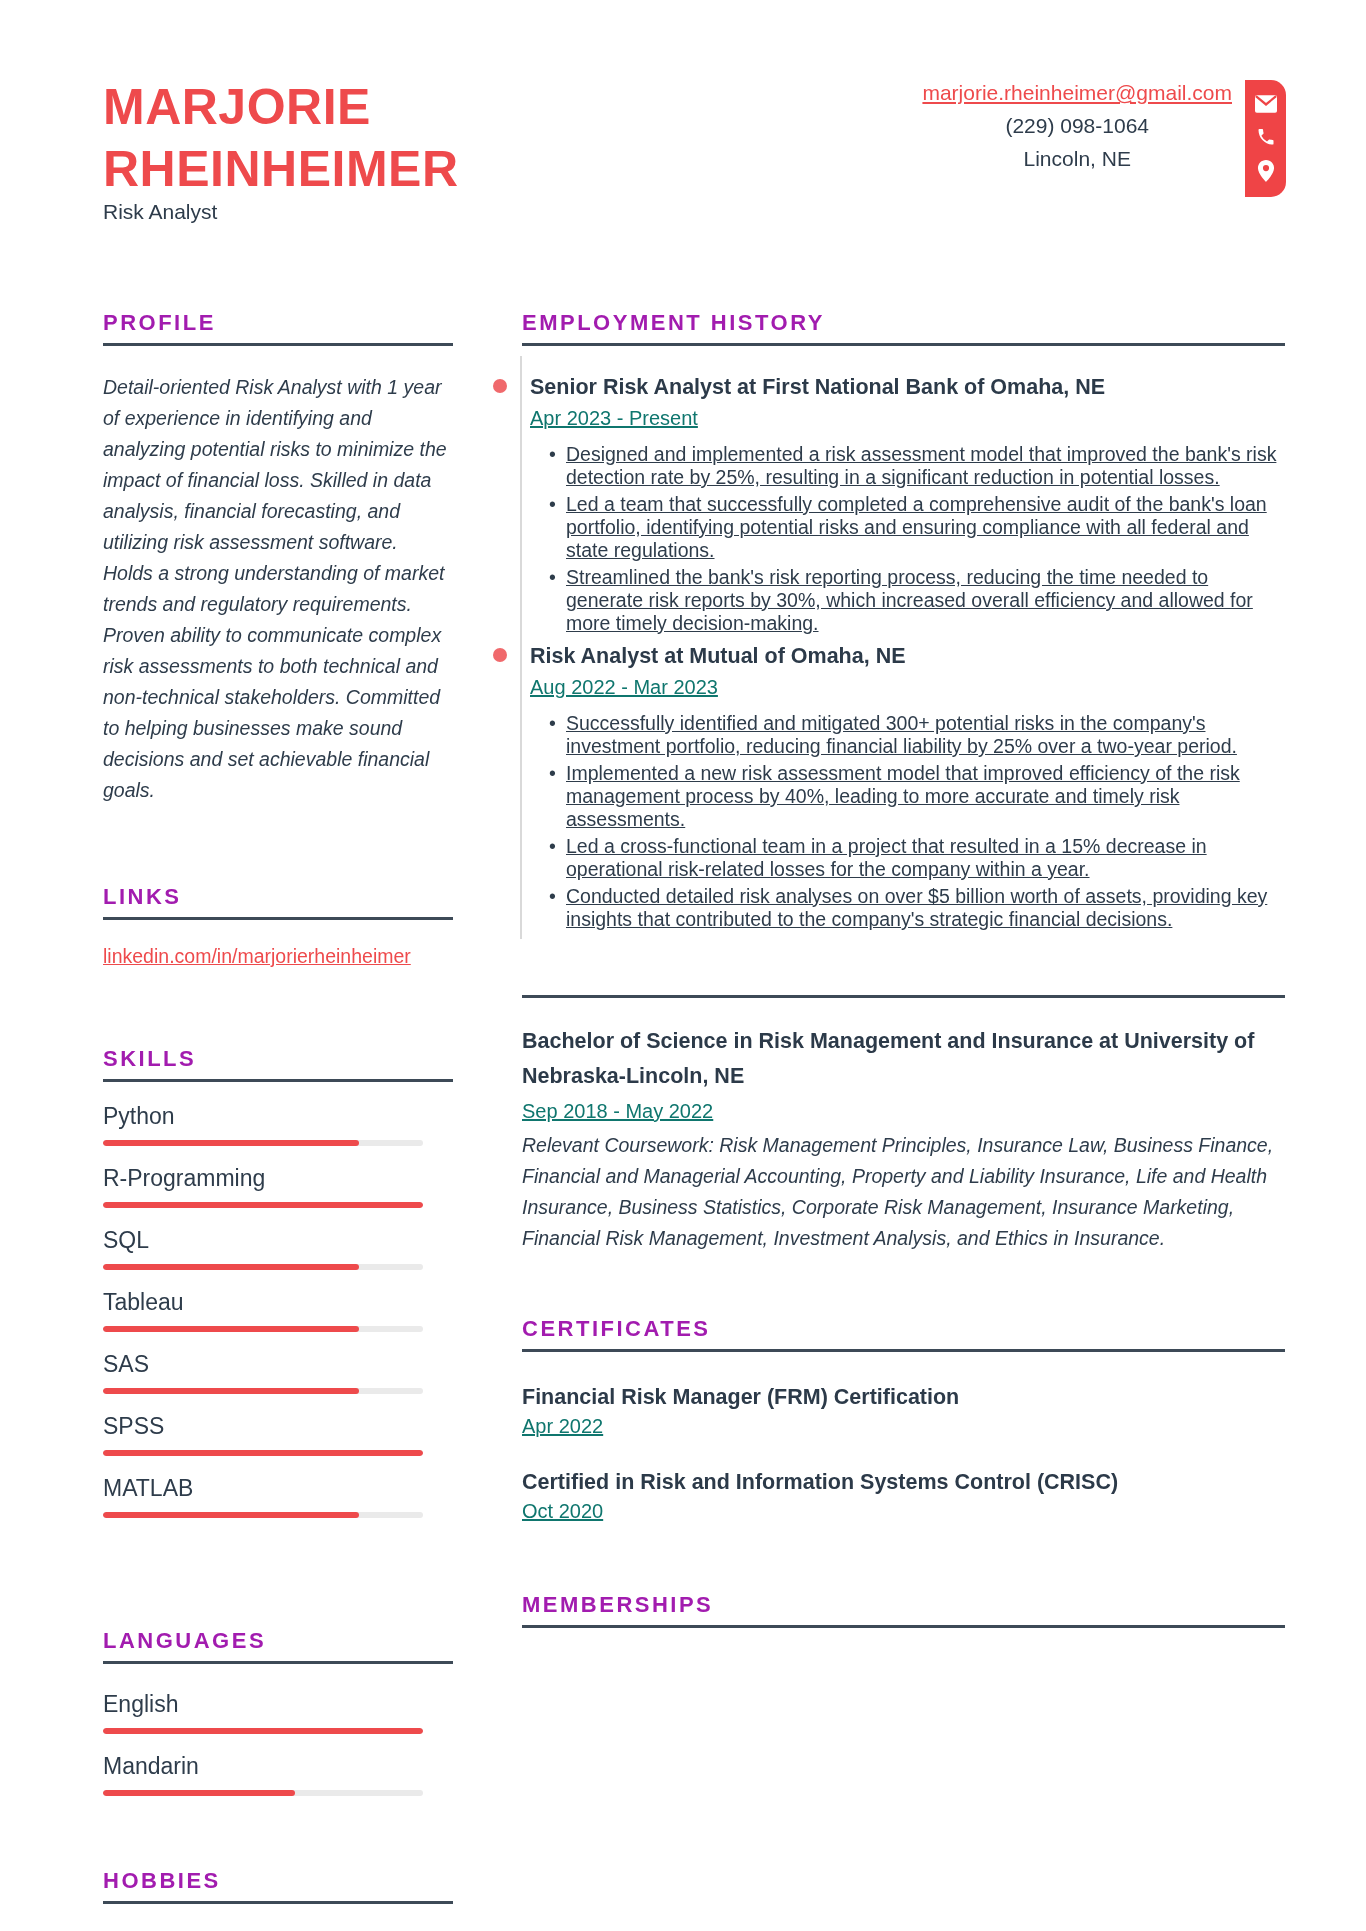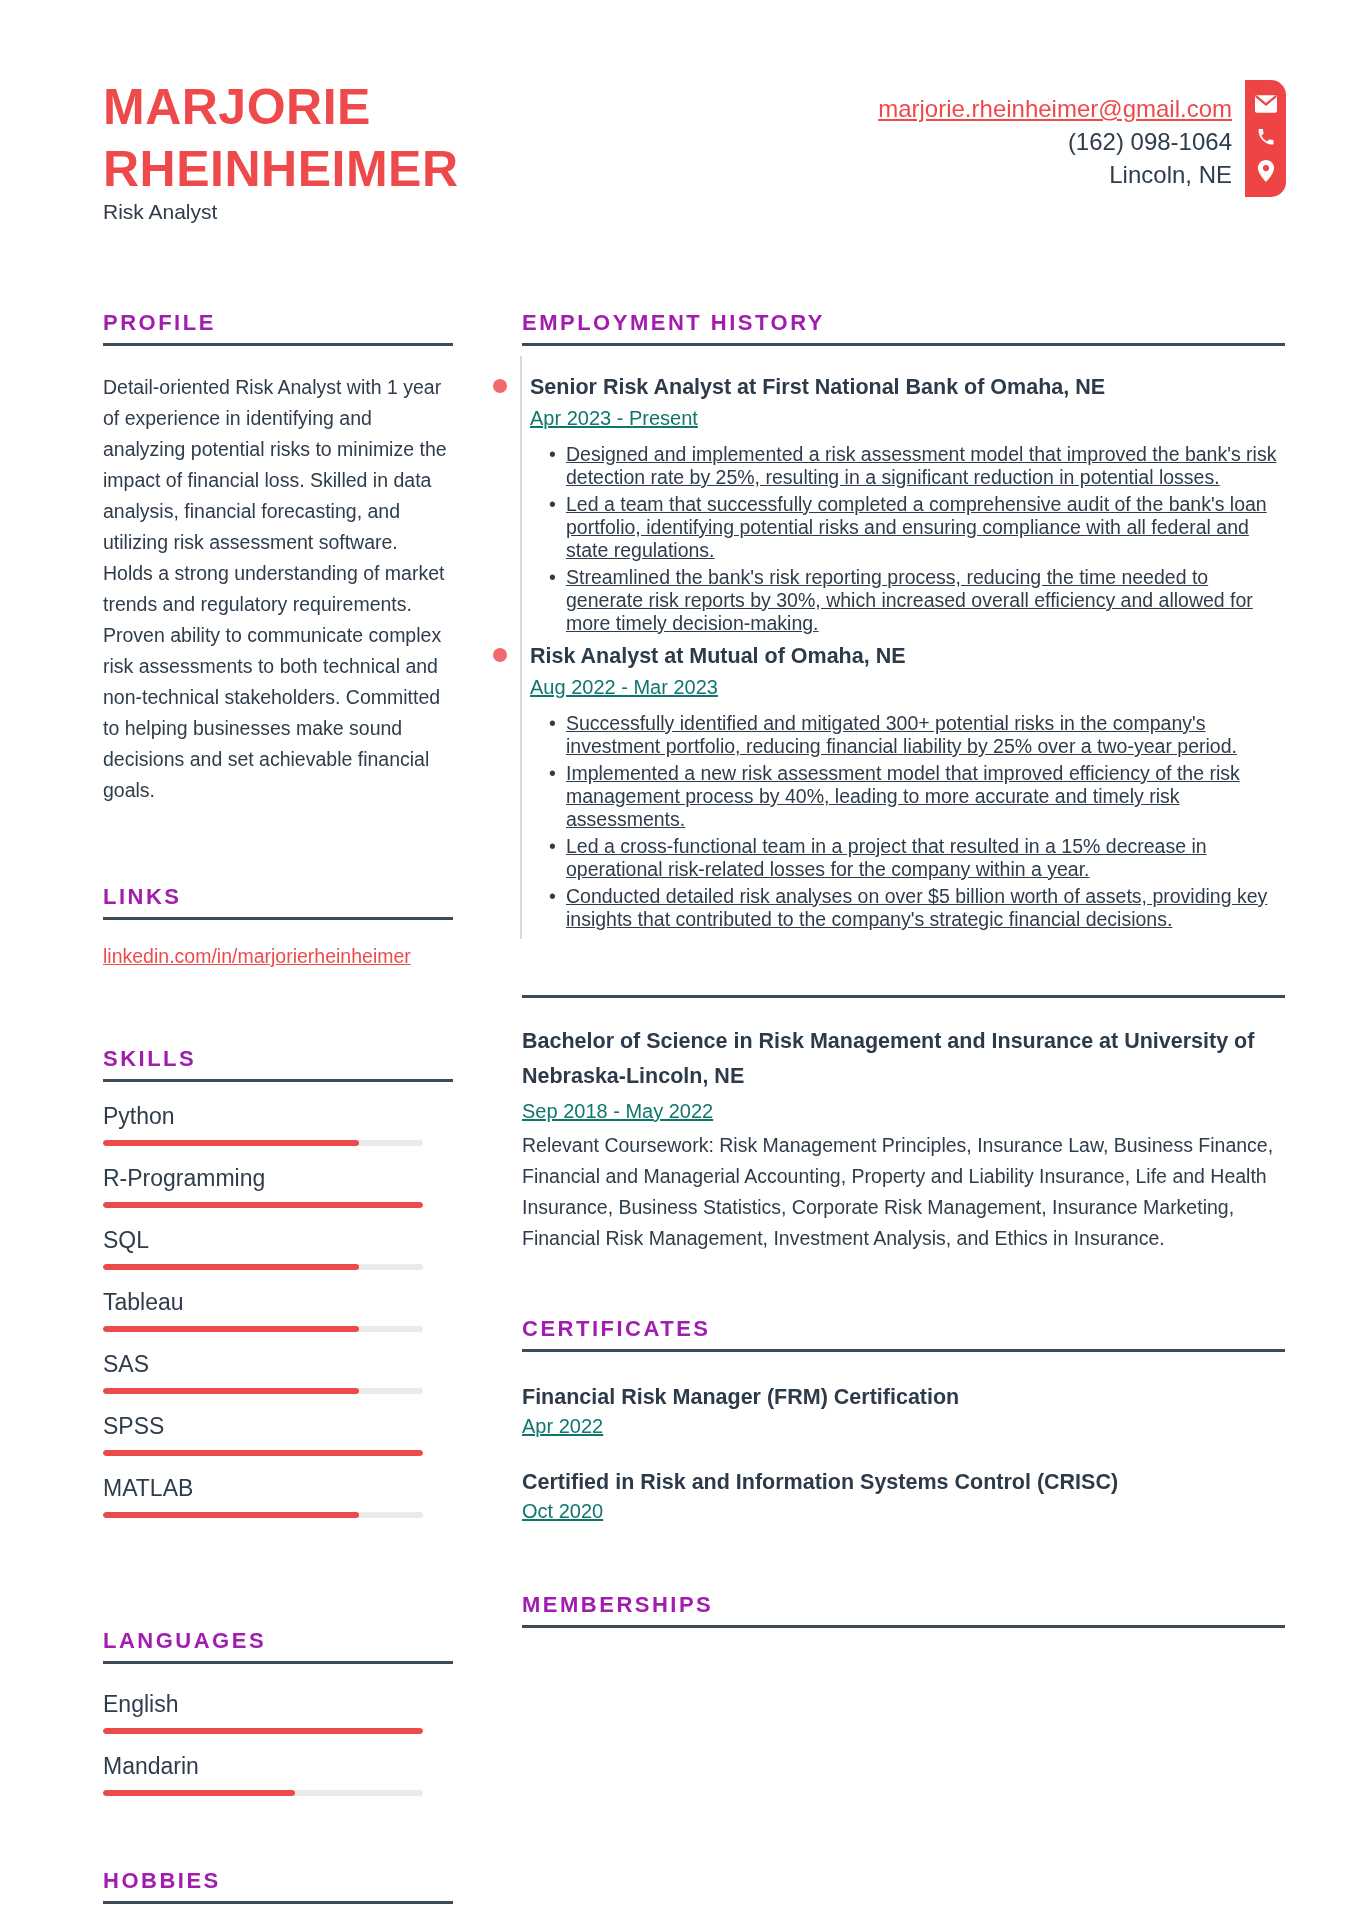--- a/index.html
+++ b/index.html
@@ -4,32 +4,32 @@
 <style>
   html,body{margin:0;padding:0;}
   body{
     width:1366px;height:1931px;background:#ffffff;overflow:hidden;position:relative;
     font-family:"Liberation Sans","DejaVu Sans",sans-serif;color:#2e3c4b;
   }
   
   .name{position:absolute;left:103px;top:76px;font-size:50px;line-height:62px;
         font-weight:700;letter-spacing:.5px;color:#ee4a4c;}
   .job-title{position:absolute;left:103px;top:200px;font-size:21px;color:#2e3c4b;}
-  .contact{position:absolute;top:92px;right:134px;text-align:right;font-size:24px;line-height:33px;}
+  .contact{position:absolute;top:76px;right:134px;text-align:center;font-size:21px;line-height:33px;}
   .contact .email{color:#ee4a4c;text-decoration:underline;cursor:pointer;}
   .icon-bar{position:absolute;top:80px;right:80px;width:41px;height:117px;background:#ef4446;
             border-radius:0 15px 15px 0;display:flex;flex-direction:column;
             align-items:center;justify-content:space-evenly;padding:2px 0;box-sizing:border-box;}
   .icon-bar svg{display:block;}
   
   .col-left{position:absolute;left:103px;top:312px;width:350px;}
   .col-right{position:absolute;left:522px;top:312px;width:763px;}
   .sec-head{font-size:22px;line-height:22px;font-weight:700;letter-spacing:2.5px;color:#a21caf;}
   .sec-rule{height:3px;background:#3d4a57;margin-top:9px;}
-  .body-text{font-size:19.5px;line-height:31px;color:#2e3c4b;}
+  .body-text{font-size:19.5px;line-height:31px;color:#2e3c4b;font-style:italic;}
   
   .profile-text{margin-top:26px;}
   .links-sec{margin-top:80px;}
   .link-item{margin-top:25px;font-size:19.5px;color:#ee4a4c;text-decoration:underline;cursor:pointer;display:inline-block;}
   .skills-sec{margin-top:80px;}
   .meter-list{margin-top:22px;}
   .meter{margin-bottom:20px;}
   .meter-label{font-size:23px;line-height:24px;color:#2e3c4b;}
   .meter-track{margin-top:12px;width:320px;height:6px;border-radius:3px;background:#eaeaea;overflow:hidden;}
   .meter-fill{height:6px;border-radius:3px;background:#ee4a4c;}
@@ -59,21 +59,21 @@
 <body>
 
 <div class="name">
   <div>MARJORIE</div>
   <div>RHEINHEIMER</div>
 </div>
 <div class="job-title">Risk Analyst</div>
 
 <div class="contact">
   <div><span class="email">marjorie.rheinheimer@gmail.com</span></div>
-  <div>(162) 098-1064</div>
+  <div>(229) 098-1064</div>
   <div>Lincoln, NE</div>
 </div>
 
 <div class="icon-bar">
   <span>
     <svg width="22" height="18" viewBox="0 0 24 19">
       <rect x="0" y="0" width="24" height="19" rx="2" fill="#ffffff"></rect>
       <path d="M1 1 L12 10 L23 1" fill="none" stroke="#ef4446" stroke-width="2.4"></path>
     </svg>
   </span>

